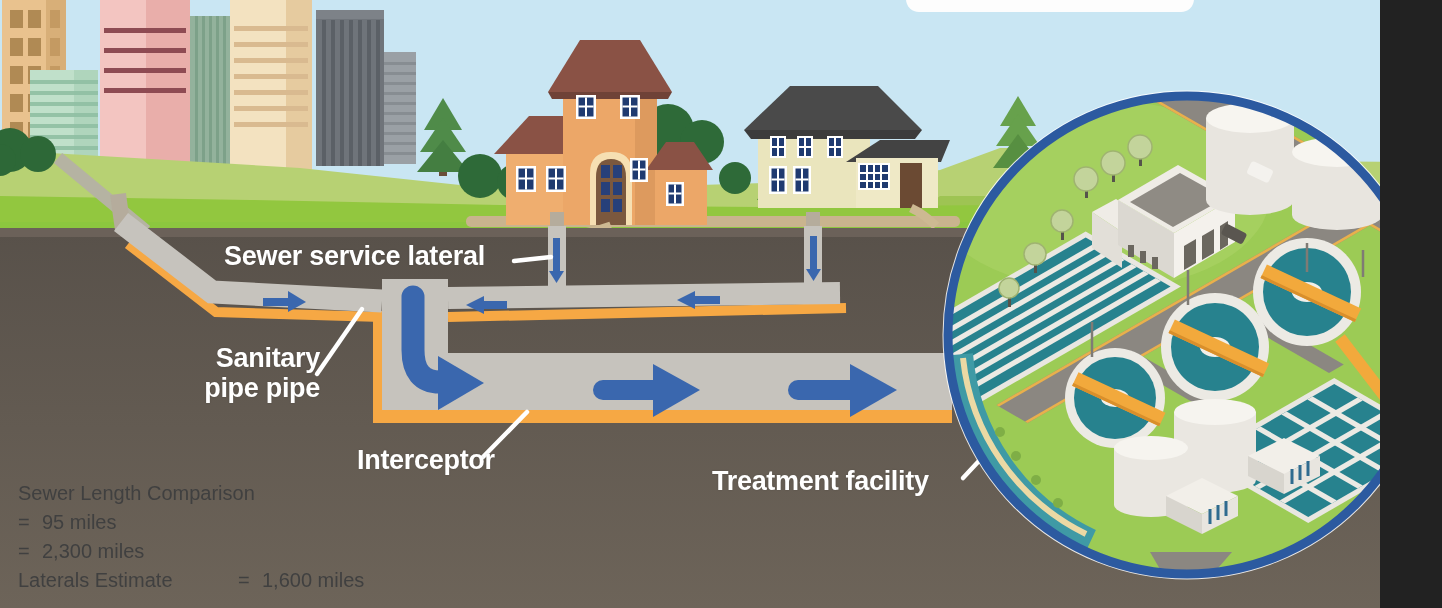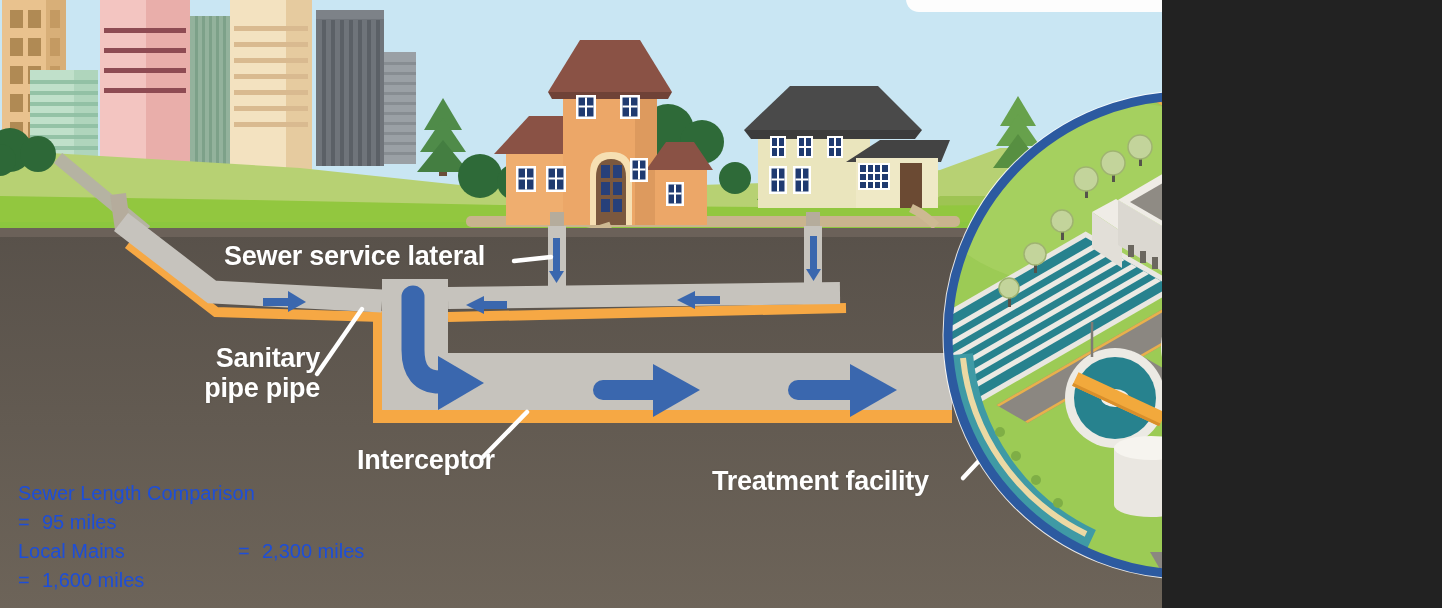--- a/index.html
+++ b/index.html
@@ -1,25 +1,25 @@
 <!DOCTYPE html>
 <html><head>
 <meta charset="utf-8">
 <style>
   html,body{margin:0;padding:0;background:#222;}
-  .stage{position:relative;width:1162px;height:608px;overflow:hidden;
+  .stage{position:relative;width:1380px;height:608px;overflow:hidden;
          font-family:"Liberation Sans",sans-serif;background:#c9e6f3;}
   .stage svg{position:absolute;left:0;top:0;}
   .lbl{position:absolute;color:#fff;font-weight:bold;font-size:27px;
        letter-spacing:-0.3px;white-space:nowrap;
        text-shadow:0 0 2px rgba(0,0,0,0.18);}
   .lbl.center{text-align:center;white-space:normal;line-height:30px;}
   .topbox{position:absolute;left:906px;top:-16px;width:288px;height:28px;
           background:#fdfdfd;border-radius:13px;}
-  .legend{position:absolute;left:18px;top:479px;color:#1d4ed8;font-size:20px;
+  .legend{position:absolute;left:18px;top:479px;color:#404040;font-size:20px;
           line-height:29px;font-family:"Liberation Sans",sans-serif;}
   .legend .row{display:flex;}
   .legend .rlabel{width:220px;}
   .legend .req{width:24px;}
   .legend .rvalue{width:115px;text-align:left;}
 </style>
 </head>
 <body>
 
 <div class="stage">
@@ -540,23 +540,23 @@
 <div class="lbl" style="left:712px;top:466px;">Treatment facility</div>
 <div class="lbl" style="left:357px;top:445px;">Interceptor</div>
 
 <div class="legend">
   <div>Sewer Length Comparison</div>
   <div class="row">
     <span class="req">=</span>
     <span class="rvalue">95 miles</span>
   </div>
   <div class="row">
-    <span class="rlabel">Local Mains</span>
     <span class="req">=</span>
     <span class="rvalue">2,300 miles</span>
   </div>
   <div class="row">
+    <span class="rlabel">Laterals Estimate</span>
     <span class="req">=</span>
     <span class="rvalue">1,600 miles</span>
   </div>
 </div>
 
 </div>
 
 </body></html>

